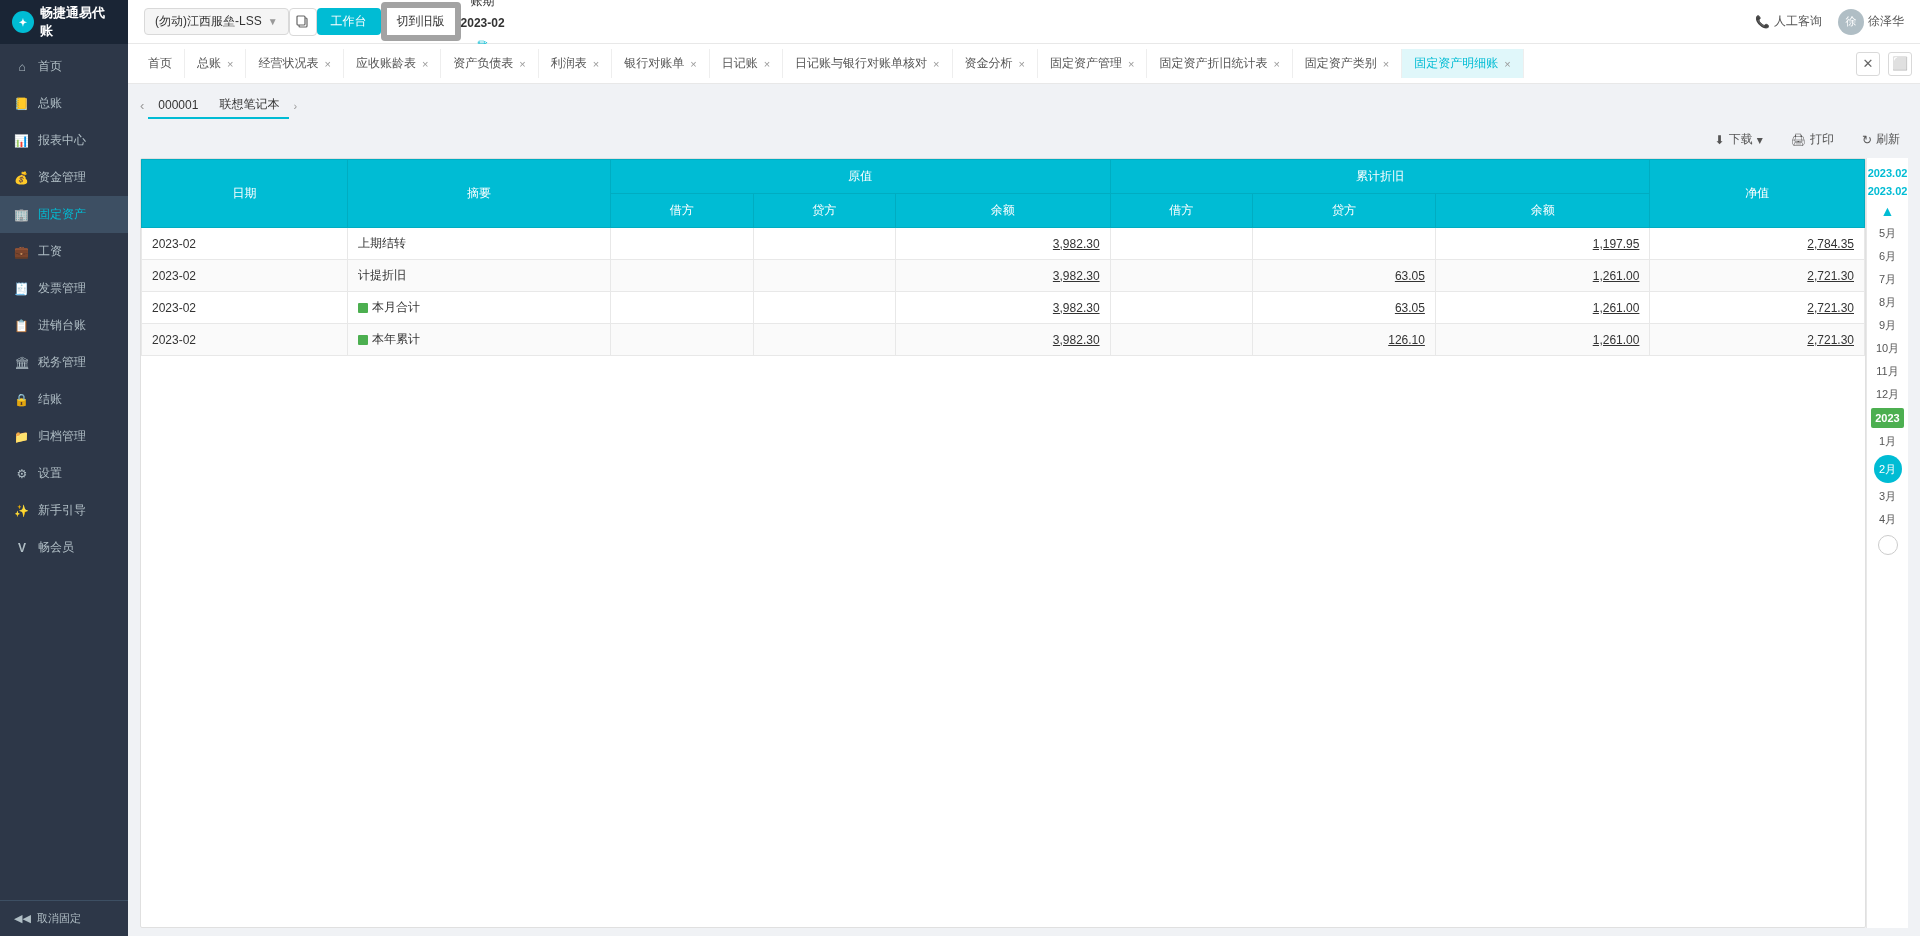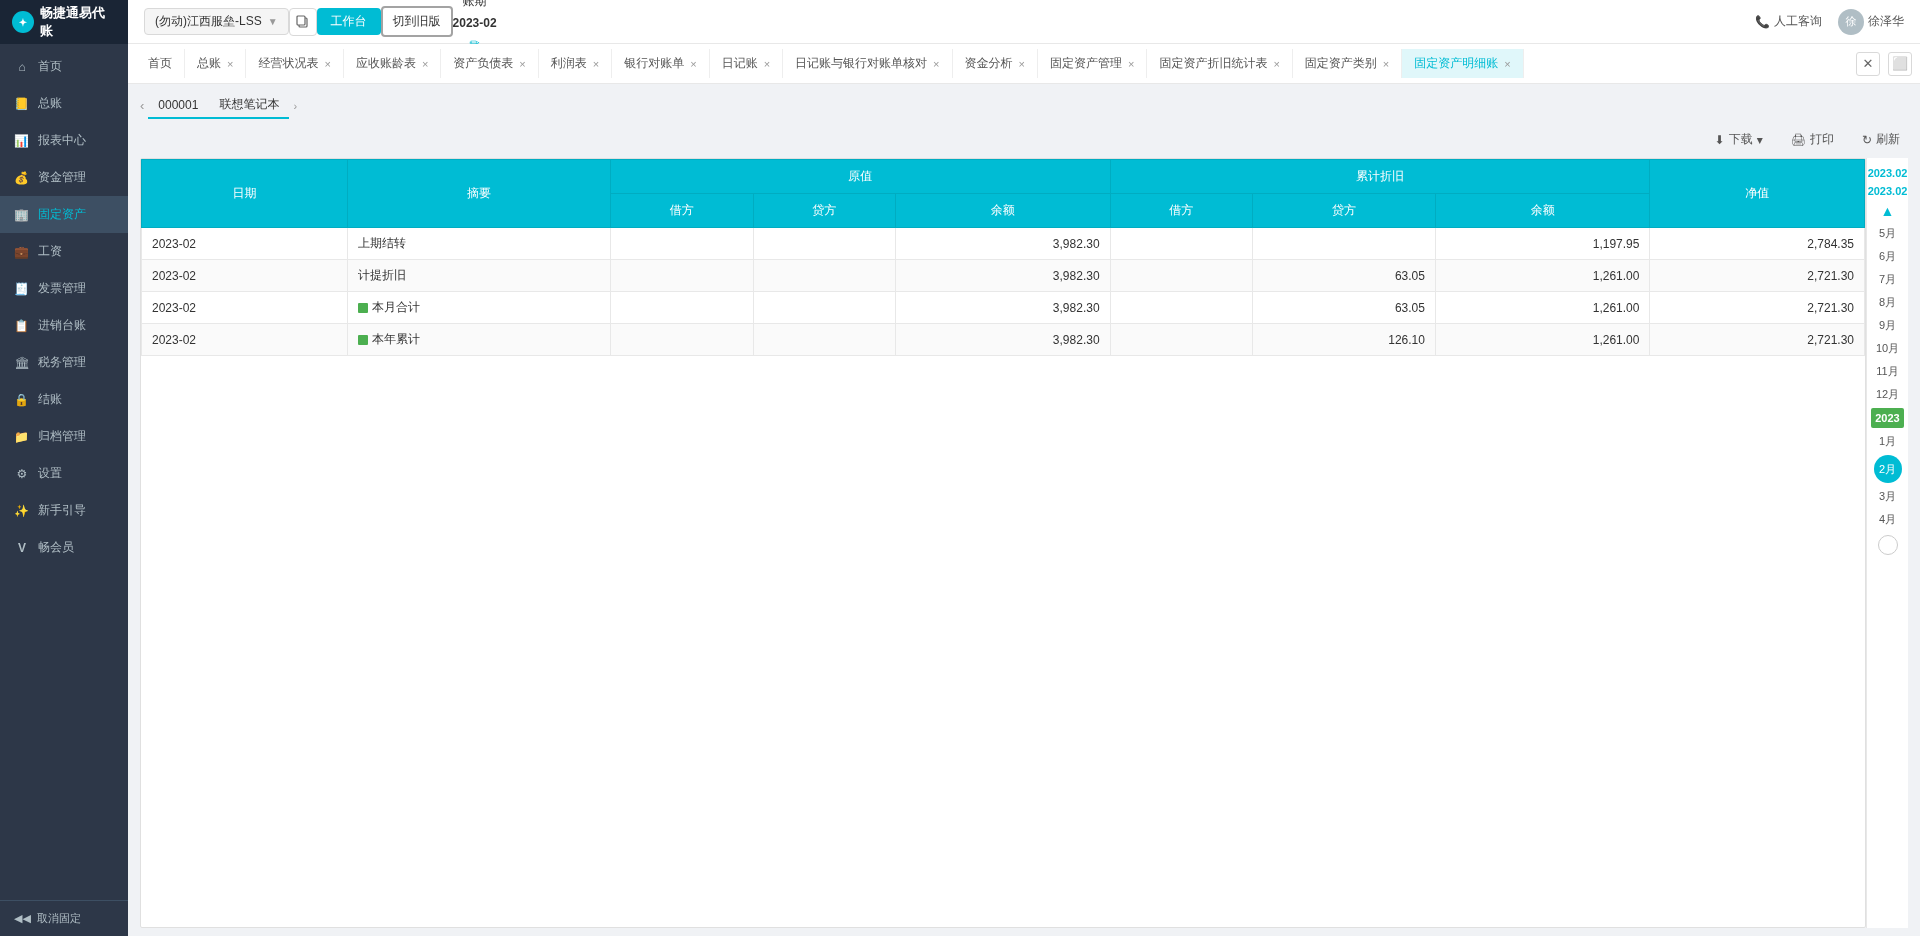--- a/index.html
+++ b/index.html
@@ -110,21 +110,21 @@
     .workbench-btn {
       background: #00bcd4;
       color: #fff;
       border: none;
       border-radius: 4px;
       padding: 5px 14px;
       cursor: pointer;
       font-size: 12px;
     }
     .switch-old-btn {
-      border: 2px solid #a3a3a3;
+      border: 6px solid #a3a3a3;
       background: #fff;
       border-radius: 4px;
       padding: 5px 10px;
       cursor: pointer;
       font-size: 12px;
       color: #333;
     }
     .period-info {
       display: flex;
       align-items: center;
@@ -285,21 +285,21 @@
     }
     tbody tr td {
       padding: 7px 10px;
       border: 1px solid #e8e8e8;
       color: #333;
       text-align: center;
       white-space: nowrap;
     }
     tbody tr:nth-child(even) { background: #fafafa; }
     .td-left { text-align: left; }
-    .td-right { text-align: right; }
+    .td-right { text-align: right; text-decoration: underline; }
     .green-square {
       display: inline-block;
       width: 10px;
       height: 10px;
       background: #4caf50;
       margin-right: 4px;
       vertical-align: middle;
       border-radius: 1px;
     }
 

